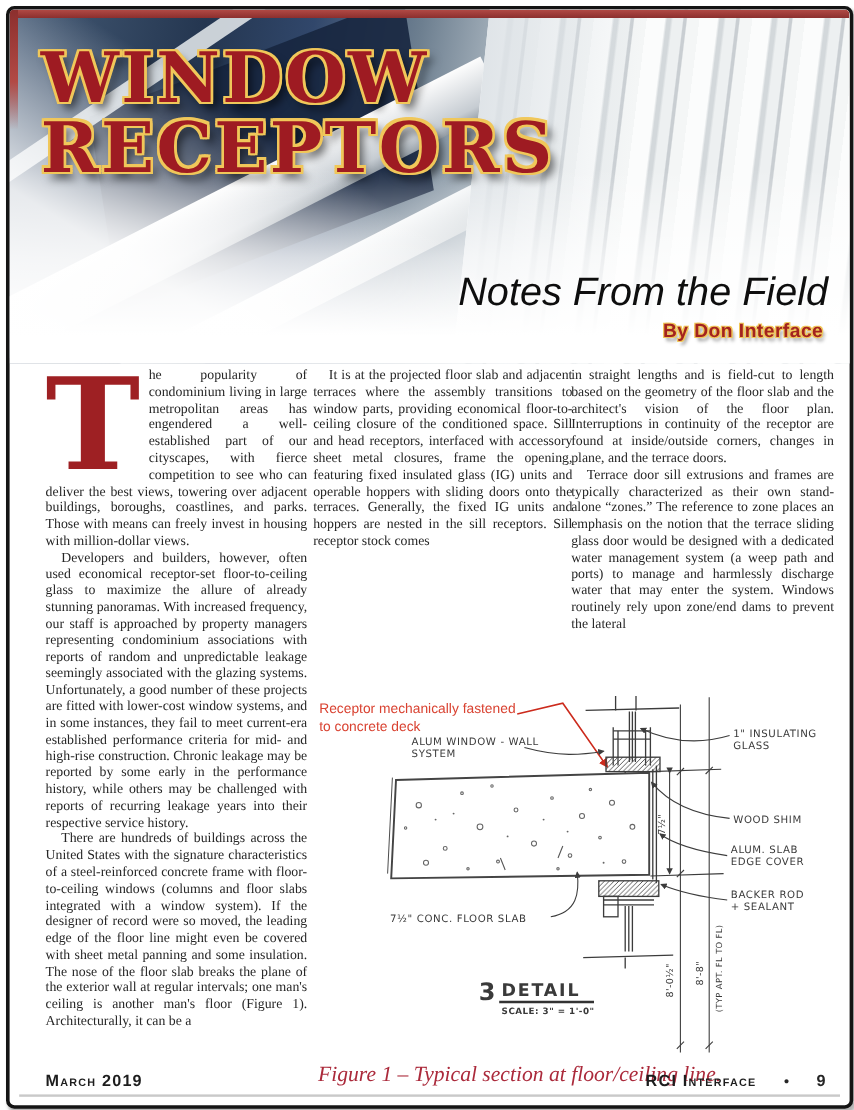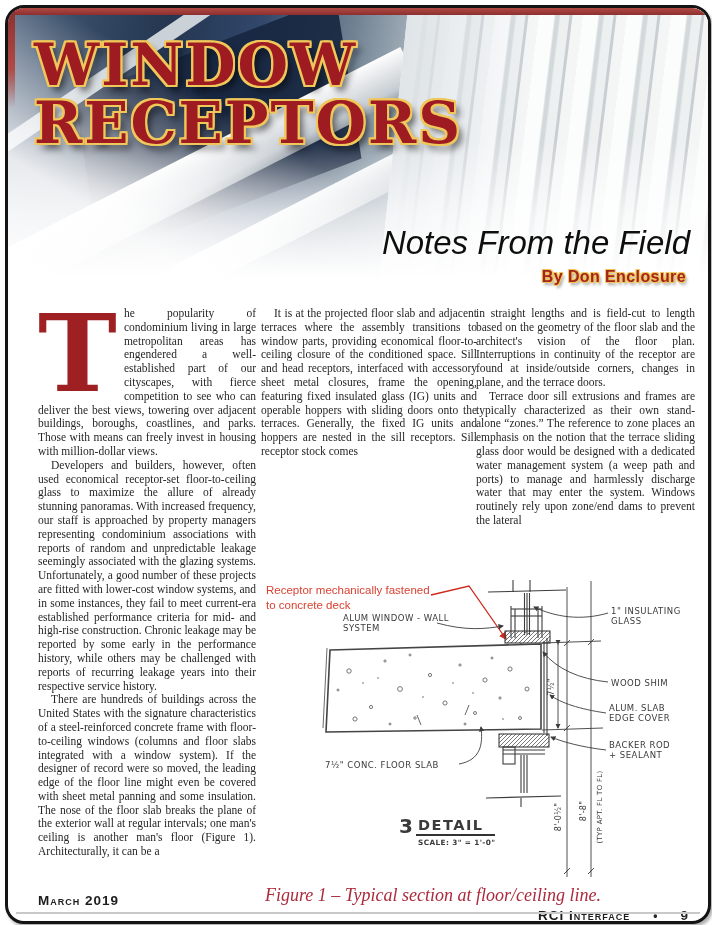--- a/index.html
+++ b/index.html
@@ -1,18 +1,18 @@
 <!DOCTYPE html>
 <html lang="en"><head>
 <meta charset="utf-8">
 <style>
   html,body { margin:0; padding:0; background:#ffffff; }
   .page {
     position:relative; width:700px; height:913px; margin:5px;
-    border:3px solid #141414; border-radius:19px; background:#fff;
+    border:3px solid #141414; border-radius:7px; background:#fff;
     overflow:hidden; box-shadow:2px 3px 3px rgba(0,0,0,.3);
     font-family:"Liberation Serif", serif; color:#262626;
   }
   
   .hero { position:absolute; left:0; top:0; right:0; height:295px; overflow:hidden; }
   .photo { position:absolute; inset:0;
     background:linear-gradient(100deg,#475d78 0%,#243650 22%,#31476b 34%,#6d7f90 46%,#b9c3cb 58%,#e8ebee 70%,#f6f7f8 100%); }
   .glass  { position:absolute; left:70px; top:40px; width:280px; height:160px; background:#17263f; transform:rotate(-21deg) skewX(-12deg); opacity:.9; }
   .beam-a { position:absolute; left:-70px; top:150px; width:500px; height:46px; background:linear-gradient(180deg,#fdfdfd,#c6ccd2 78%,#98a1a9); transform:rotate(-27deg); }
   .beam-b { position:absolute; left:-90px; top:242px; width:580px; height:32px; background:linear-gradient(180deg,#f6f8f9,#cdd3d7); transform:rotate(-27deg); }
@@ -52,21 +52,21 @@
   svg text { font-family:"DejaVu Sans", sans-serif; fill:#3a3a3a; }
   text.hand { font-size:8.5px; letter-spacing:.5px; }
   text.dim  { font-size:8px; letter-spacing:.3px; text-anchor:middle; }
   text.ann  { font-family:"Liberation Sans", sans-serif; font-size:11.5px; fill:#d94231; }
   text.det-no    { font-size:20px; font-weight:700; }
   text.det-title { font-size:14.5px; font-weight:700; letter-spacing:1.5px; }
   text.det-scale { font-size:7.3px; font-weight:700; letter-spacing:.4px; }
 
   
   .footer { position:absolute; left:30px; right:20px; top:885px; display:flex; align-items:baseline;
-    font-family:"Liberation Sans", sans-serif;flex-direction:column; }
+    font-family:"Liberation Sans", sans-serif; }
   .issue, .journal { font-variant:small-caps; font-weight:700; font-size:13.5px; letter-spacing:1px; color:#1d1d1d; }
   .copyright { font-family:"Liberation Serif", serif; font-size:10.5px; color:#222; margin-left:42px; }
   .journal-group { margin-left:auto; display:flex; align-items:baseline; gap:23px; }
   .bullet { font-weight:700; font-size:12px; }
   .pageno { font-weight:700; font-size:13.5px; }
   .footer-rule { position:absolute; left:8px; right:8px; bottom:7px; height:2px; background:#c9c9c9; }
 </style>
 </head>
 <body>
 
@@ -80,21 +80,21 @@
     <div class="beam-b"></div>
     <div class="pleats"></div>
     <div class="hero-fade"></div>
     <div class="top-strip"></div>
     <div class="left-strip"></div>
     <h1 class="title-block" style="margin:0;">
       <span>WINDOW</span><br>
       <span>RECEPTORS</span>
     </h1>
     <div class="subtitle">Notes From the Field</div>
-    <div class="byline">By Don Enclosure</div>
+    <div class="byline">By Don Interface</div>
   </div>
 
   <div class="col col1">
     <p class="noindent"><span class="dropcap">T</span><span>he popularity of condominium living in large metropolitan areas has engendered a well-established part of our cityscapes, with fierce competition to see who can deliver the best views, towering over adjacent buildings, boroughs, coastlines, and parks. Those with means can freely invest in housing with million-dollar views.</span></p>
     <p>Developers and builders, however, often used economical receptor-set floor-to-ceiling glass to maximize the allure of already stunning panoramas. With increased frequency, our staff is approached by property managers representing condominium associations with reports of random and unpredictable leakage seemingly associated with the glazing systems. Unfortunately, a good number of these projects are fitted with lower-cost window systems, and in some instances, they fail to meet current-era established performance criteria for mid- and high-rise construction. Chronic leakage may be reported by some early in the performance history, while others may be challenged with reports of recurring leakage years into their respective service history.</p>
     <p>There are hundreds of buildings across the United States with the signature characteristics of a steel-reinforced concrete frame with floor-to-ceiling windows (columns and floor slabs integrated with a window system). If the designer of record were so moved, the leading edge of the floor line might even be covered with sheet metal panning and some insulation. The nose of the floor slab breaks the plane of the exterior wall at regular intervals; one man's ceiling is another man's floor (Figure 1). Architecturally, it can be a</p>
   </div>
   <div class="col col2">
     <p>It is at the projected floor slab and adjacent terraces where the assembly transitions to window parts, providing economical floor-to-ceiling closure of the conditioned space. Sill and head receptors, interfaced with accessory sheet metal closures, frame the opening, featuring fixed insulated glass (IG) units and operable hoppers with sliding doors onto the terraces. Generally, the fixed IG units and hoppers are nested in the sill receptors. Sill receptor stock comes</p>
   </div>

